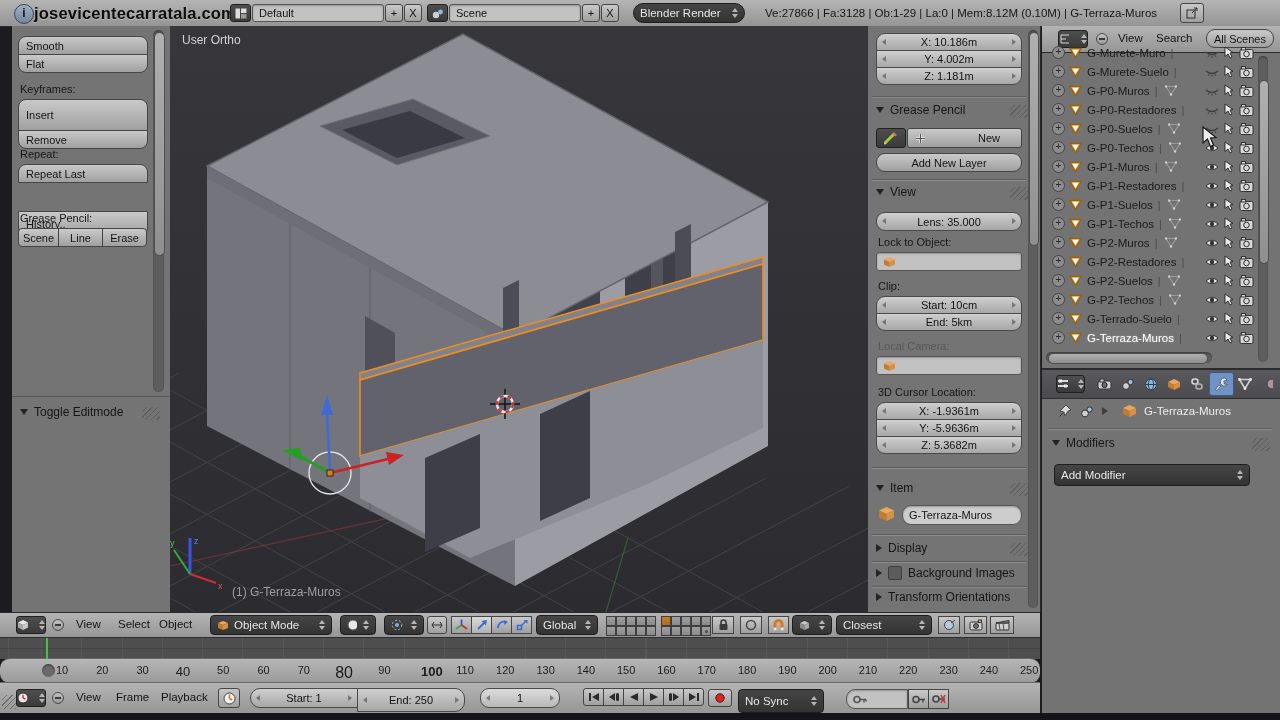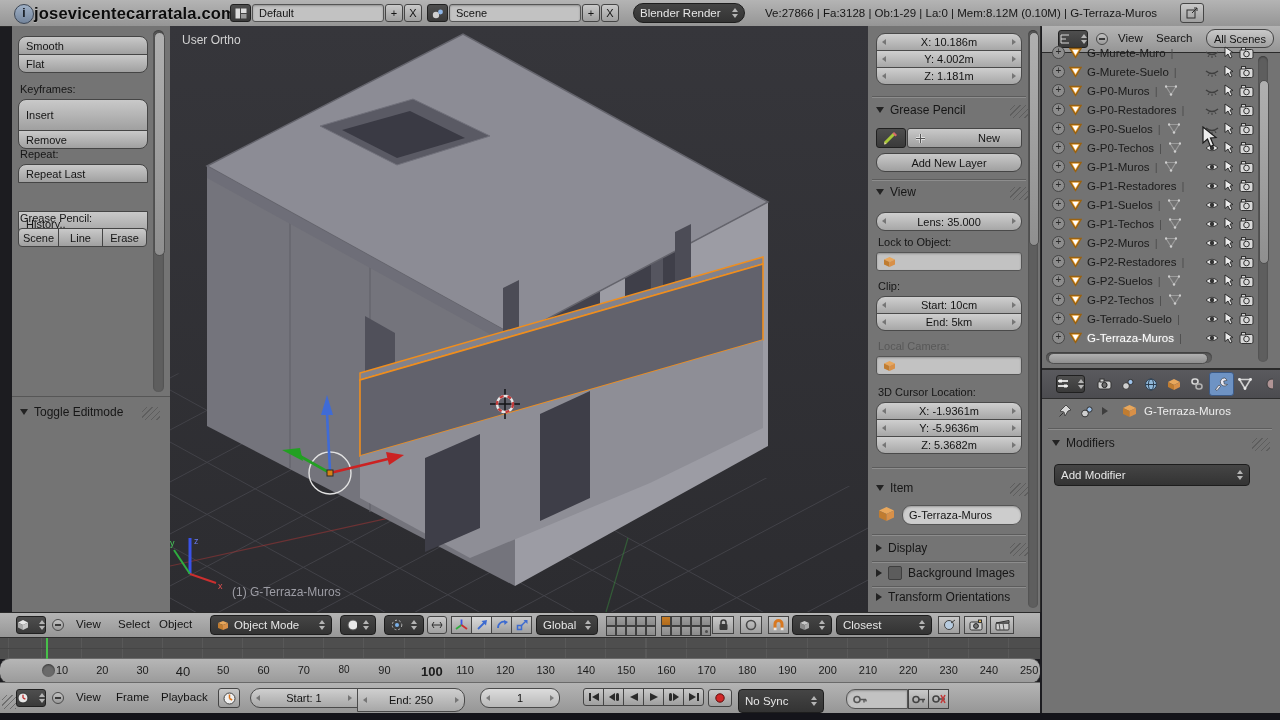--- a/index.html
+++ b/index.html
@@ -1129,21 +1129,21 @@
   <div class="abs" style="left:0;top:658px;width:1040px;height:24px;background:linear-gradient(#b6b6b6,#9a9a9a);
        border-top:1px solid #6a6a6a;border-bottom:1px solid #2e2e2e;border-radius:10px/10px;" id="timeline-ruler">
     <div style="position:absolute;left:42px;top:5px;width:13px;height:13px;border-radius:50%;background:#6a6a6a;box-shadow:inset 0 1px 2px rgba(0,0,0,.5);"></div>
   <span style="position: absolute; top: 5px; width: 36px; text-align: center; font-size: 11px; color: rgb(28, 28, 28); left: 44px;">10</span>
       <span style="position: absolute; top: 5px; width: 36px; text-align: center; font-size: 11px; color: rgb(28, 28, 28); left: 84.3px;">20</span>
       <span style="position: absolute; top: 5px; width: 36px; text-align: center; font-size: 11px; color: rgb(28, 28, 28); left: 124.6px;">30</span>
       <span style="position: absolute; top: 5px; width: 36px; text-align: center; font-size: 13px; color: rgb(28, 28, 28); left: 164.9px;">40</span>
       <span style="position: absolute; top: 5px; width: 36px; text-align: center; font-size: 11px; color: rgb(28, 28, 28); left: 205.2px;">50</span>
       <span style="position: absolute; top: 5px; width: 36px; text-align: center; font-size: 11px; color: rgb(28, 28, 28); left: 245.5px;">60</span>
       <span style="position: absolute; top: 5px; width: 36px; text-align: center; font-size: 11px; color: rgb(28, 28, 28); left: 285.8px;">70</span>
-      <span style="position: absolute; top: 5px; width: 36px; text-align: center; font-size: 10px; color: rgb(28, 28, 28); left: 326.1px;">80</span>
+      <span style="position: absolute; top: 5px; width: 36px; text-align: center; font-size: 16px; color: rgb(28, 28, 28); left: 326.1px;">80</span>
       <span style="position: absolute; top: 5px; width: 36px; text-align: center; font-size: 11px; color: rgb(28, 28, 28); left: 366.4px;">90</span>
       <span style="position: absolute; top: 5px; width: 36px; text-align: right; font-size: 13px; color: rgb(28, 28, 28); left: 406.7px; font-weight: bold;">100</span>
       <span style="position: absolute; top: 5px; width: 36px; text-align: center; font-size: 11px; color: rgb(28, 28, 28); left: 447px;">110</span>
       <span style="position: absolute; top: 5px; width: 36px; text-align: center; font-size: 11px; color: rgb(28, 28, 28); left: 487.3px;">120</span>
       <span style="position: absolute; top: 5px; width: 36px; text-align: center; font-size: 11px; color: rgb(28, 28, 28); left: 527.6px;">130</span>
       <span style="position: absolute; top: 5px; width: 36px; text-align: center; font-size: 11px; color: rgb(28, 28, 28); left: 567.9px;">140</span>
       <span style="position: absolute; top: 5px; width: 36px; text-align: center; font-size: 11px; color: rgb(28, 28, 28); left: 608.2px;">150</span>
       <span style="position: absolute; top: 5px; width: 36px; text-align: center; font-size: 11px; color: rgb(28, 28, 28); left: 648.5px;">160</span>
       <span style="position: absolute; top: 5px; width: 36px; text-align: center; font-size: 11px; color: rgb(28, 28, 28); left: 688.8px;">170</span>
       <span style="position: absolute; top: 5px; width: 36px; text-align: center; font-size: 11px; color: rgb(28, 28, 28); left: 729.1px;">180</span>

